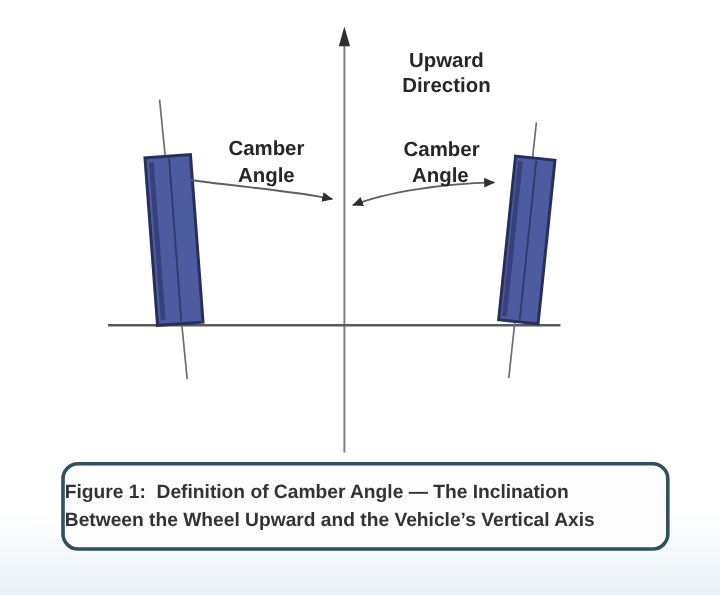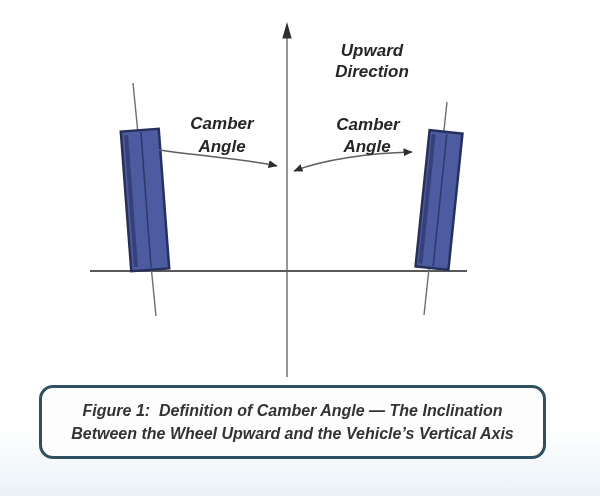--- a/index.html
+++ b/index.html
@@ -3,47 +3,47 @@
 <meta charset="utf-8">
 <style>
   html, body { margin: 0; padding: 0; }
   body {
     width: 600px; height: 496px;
     font-family: "Liberation Sans", sans-serif;
     background: linear-gradient(180deg, #ffffff 0%, #ffffff 86%, #eaf2f7 100%);
     position: relative;
     overflow: hidden;
   }
-  .stage { position: absolute; inset: 0; font-style: italic; }
+  .stage { position: absolute; inset: 0; }
   svg.diagram { position: absolute; left: 0; top: 0; }
 
   svg .axis-line   { stroke: #7d7d7d; stroke-width: 1.6; }
   svg .ground-line { stroke: #595959; stroke-width: 2; }
   svg .plane-line  { stroke: #6e6e6e; stroke-width: 1.4; fill: none; }
   svg .wheel-rect  { stroke: #27305c; stroke-width: 2.5; }
   svg .wheel-shade { stroke: #2a3468; stroke-width: 4; opacity: 0.65; }
   svg .wheel-seam  { stroke: #2b3566; stroke-width: 1.5; opacity: 0.9; }
   svg .angle-arrow { stroke: #5f5f5f; stroke-width: 1.5; fill: none; }
   svg .arrow-head  { fill: #2f2f2f; }
   svg text.lbl {
     font-family: "Liberation Sans", sans-serif;
     font-size: 17px; font-weight: 700;
     fill: #262626; text-anchor: middle;
   }
 
   .caption-box {
     position: absolute;
-    left: 39px; top: 385px;
+    left: 51px; top: 385px;
     width: 507px; height: 74px;
     box-sizing: border-box;
     border: 3px solid #2e505f;
     border-radius: 14px;
     background: #fdfdfd;
     display: flex; flex-direction: column;
-    align-items: center; justify-content: center;
+    justify-content: center;
     gap: 2px;
   }
   .caption-line {
     font-size: 16px; font-weight: 700;
     color: #333333; line-height: 21px;
     white-space: nowrap;
   }
 </style>
 </head>
 <body>

